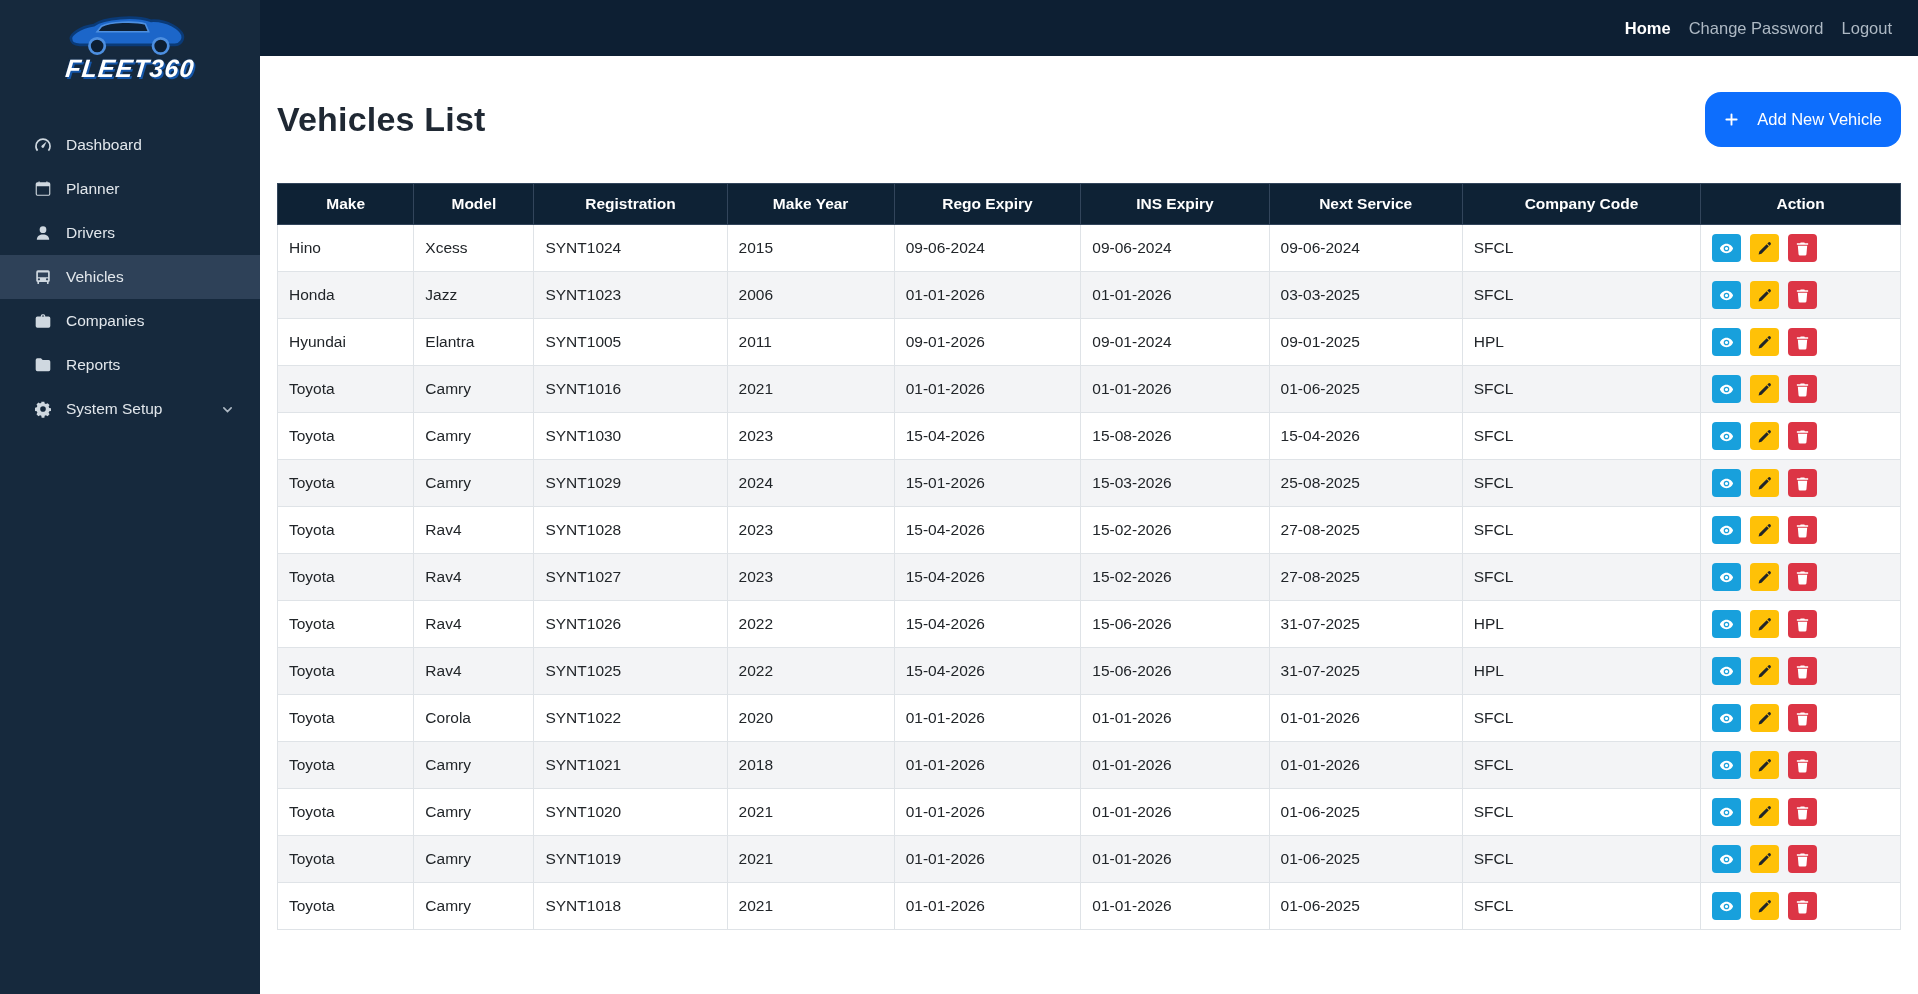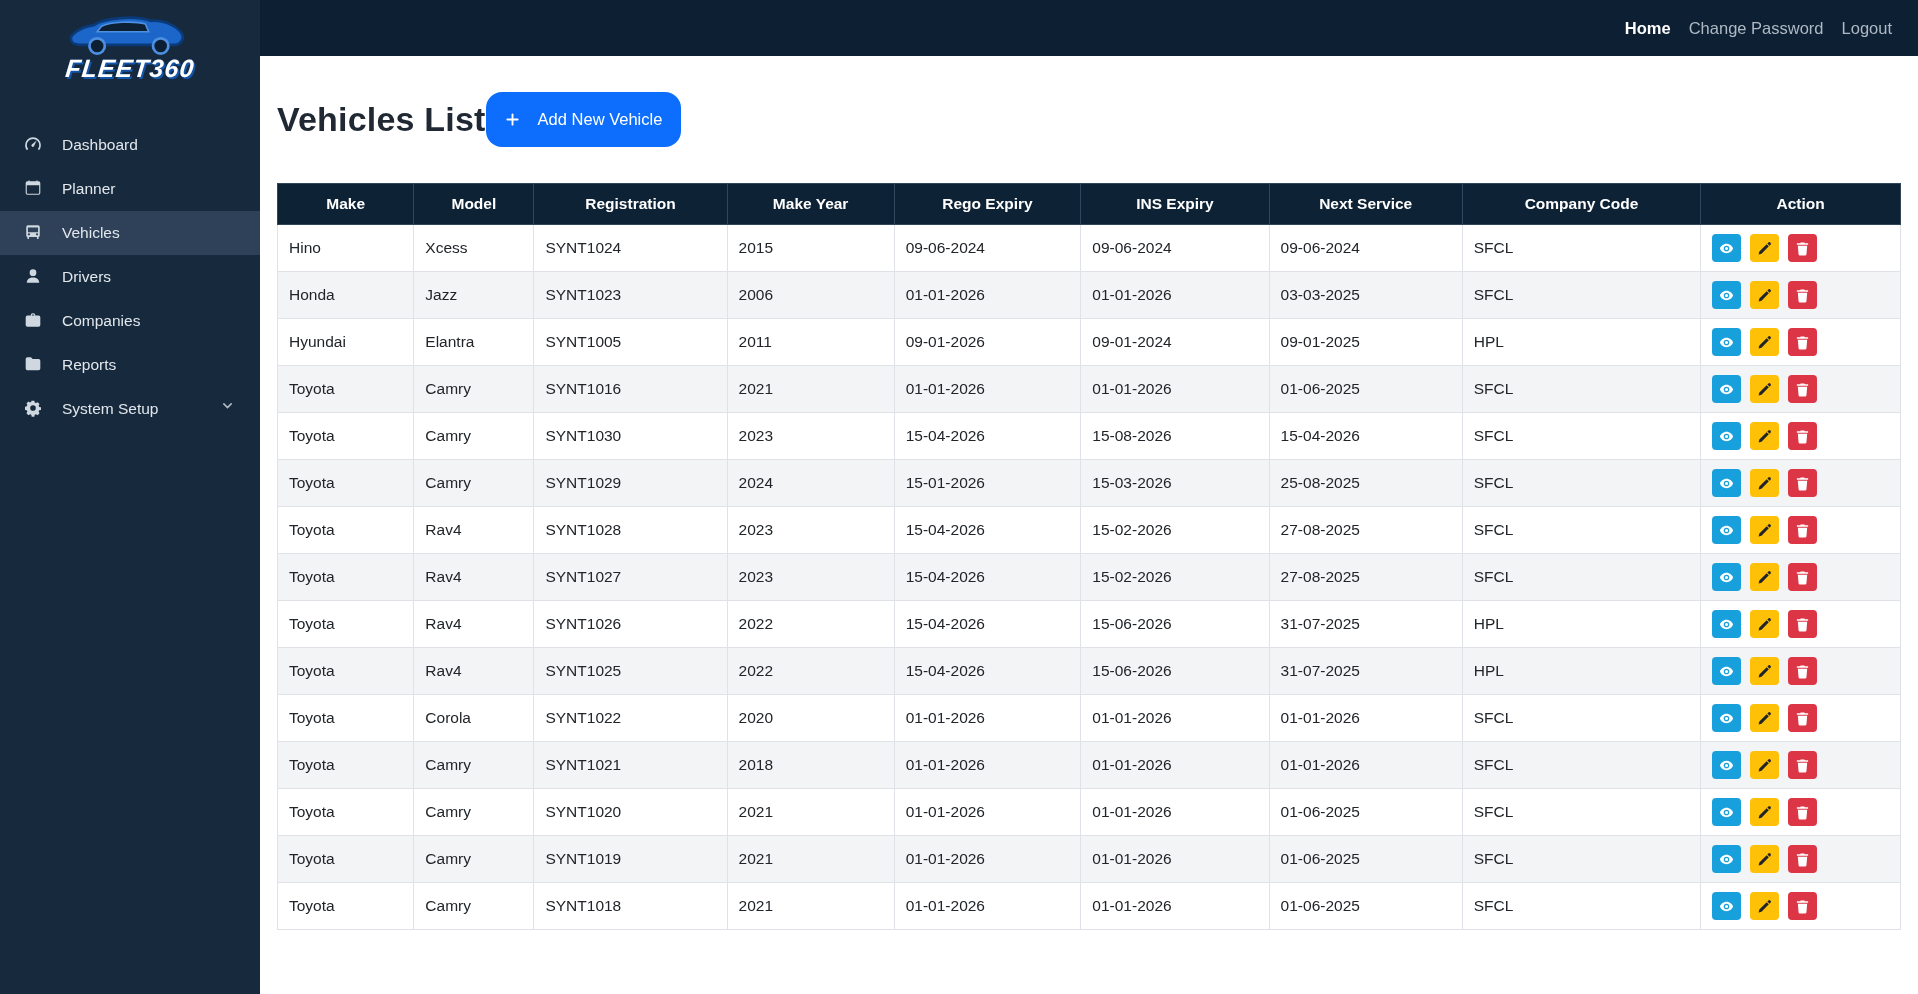--- a/index.html
+++ b/index.html
@@ -27,34 +27,34 @@
   }
   .brand { padding: 12px 0 6px; text-align: center; }
   .brand-car { display: block; margin: 0 auto; width: 132px; height: 46px; }
   .brand-text {
     font-style: italic; font-weight: 700; font-size: 25px; color: #ffffff;
     letter-spacing: 1px; text-shadow: 2px 2px 0 #1455a8, 0 0 2px #0a3a77;
     transform: skewX(-6deg); margin-top: -4px;
   }
   .side-menu { margin-top: 34px; }
   .side-item {
-    display: flex; gap: 20px;
-    padding: 12px 26px 12px 24px; cursor: pointer;
+    display: flex; align-items: center; gap: 14px;
+    padding: 12px 26px 12px 34px; cursor: pointer;
     color: #e2e7ec; font-size: 15.5px; line-height: 20px;
   }
   .side-item.active { background: #2e4158; }
   .side-item .icon { width: 18px; height: 18px; display: inline-flex; color: #cfd8e0; flex: 0 0 18px; }
   .side-item .icon svg { width: 18px; height: 18px; }
   .side-item .chev { margin-left: auto; width: 13px; height: 13px; display: inline-flex; color: #aeb9c4; }
   .side-item .chev svg { width: 13px; height: 13px; }
 
   
   .main { margin-left: 260px; padding-top: 56px; }
   .content { padding: 36px 17px 0 17px; }
-  .page-head { display: flex; align-items: center; }
+  .page-head { display: flex; align-items: center; justify-content: space-between; }
   .page-title { margin: 0; font-size: 34px; font-weight: 700; color: #1f2833; letter-spacing: .2px; }
 
   .btn {
     display: inline-flex; align-items: center; gap: 9px;
     border: none; cursor: pointer; color: #ffffff;
     font-family: inherit;
   }
   .btn-add { background: #0d6efd; height: 55px; padding: 0 19px; border-radius: 16px; font-size: 16.5px; gap: 18px; }
   .btn-add .icon svg { width: 15px; height: 15px; }
   .btn-print { background: #dc3545; height: 38px; padding: 0 15px; border-radius: 6px; font-size: 15.5px; margin-left: auto; }
@@ -135,36 +135,36 @@
         <span class="side-label">Dashboard</span>
       </div>
       <div class="side-item">
         <span class="icon">
           <svg viewBox="0 0 16 16" fill="currentColor">
             <path d="M4.5 1a.5.5 0 0 1 .5.5V2h6v-.5a.5.5 0 0 1 1 0V2h1A1.5 1.5 0 0 1 14.5 3.5v9A1.5 1.5 0 0 1 13 14H3a1.5 1.5 0 0 1-1.5-1.5v-9A1.5 1.5 0 0 1 3 2h1v-.5a.5.5 0 0 1 .5-.5zM2.5 5.5v7c0 .28.22.5.5.5h10a.5.5 0 0 0 .5-.5v-7h-11z"></path>
           </svg>
         </span>
         <span class="side-label">Planner</span>
       </div>
-      <div class="side-item active">
-        <span class="icon">
-          <svg viewBox="0 0 16 16" fill="currentColor">
-            <path d="M2 3.5A1.5 1.5 0 0 1 3.5 2h9A1.5 1.5 0 0 1 14 3.5V11a1.5 1.5 0 0 1-1 1.41v1.09a.75.75 0 0 1-1.5 0v-1H4.5v1a.75.75 0 0 1-1.5 0v-1.09A1.5 1.5 0 0 1 2 11V3.5zM3.5 4v4.2h9V4h-9zM4.4 11a1 1 0 1 0 0-2 1 1 0 0 0 0 2zm7.2 0a1 1 0 1 0 0-2 1 1 0 0 0 0 2z"></path>
-          </svg>
-        </span>
-        <span class="side-label">Vehicles</span>
-      </div>
       <div class="side-item">
         <span class="icon">
           <svg viewBox="0 0 16 16" fill="currentColor">
             <circle cx="8" cy="5" r="3"></circle>
             <path d="M2.5 14c0-3.1 2.5-4.6 5.5-4.6s5.5 1.5 5.5 4.6H2.5z"></path>
           </svg>
         </span>
         <span class="side-label">Drivers</span>
+      </div>
+      <div class="side-item active">
+        <span class="icon">
+          <svg viewBox="0 0 16 16" fill="currentColor">
+            <path d="M2 3.5A1.5 1.5 0 0 1 3.5 2h9A1.5 1.5 0 0 1 14 3.5V11a1.5 1.5 0 0 1-1 1.41v1.09a.75.75 0 0 1-1.5 0v-1H4.5v1a.75.75 0 0 1-1.5 0v-1.09A1.5 1.5 0 0 1 2 11V3.5zM3.5 4v4.2h9V4h-9zM4.4 11a1 1 0 1 0 0-2 1 1 0 0 0 0 2zm7.2 0a1 1 0 1 0 0-2 1 1 0 0 0 0 2z"></path>
+          </svg>
+        </span>
+        <span class="side-label">Vehicles</span>
       </div>
       <div class="side-item">
         <span class="icon">
           <svg viewBox="0 0 16 16" fill="currentColor">
             <path d="M6 3.5A1.5 1.5 0 0 1 7.5 2h1A1.5 1.5 0 0 1 10 3.5V4h3A1.5 1.5 0 0 1 14.5 5.5v7A1.5 1.5 0 0 1 13 14H3a1.5 1.5 0 0 1-1.5-1.5v-7A1.5 1.5 0 0 1 3 4h3v-.5zM7 4h2v-.5a.5.5 0 0 0-.5-.5h-1a.5.5 0 0 0-.5.5V4z"></path>
           </svg>
         </span>
         <span class="side-label">Companies</span>
       </div>
       <div class="side-item">

